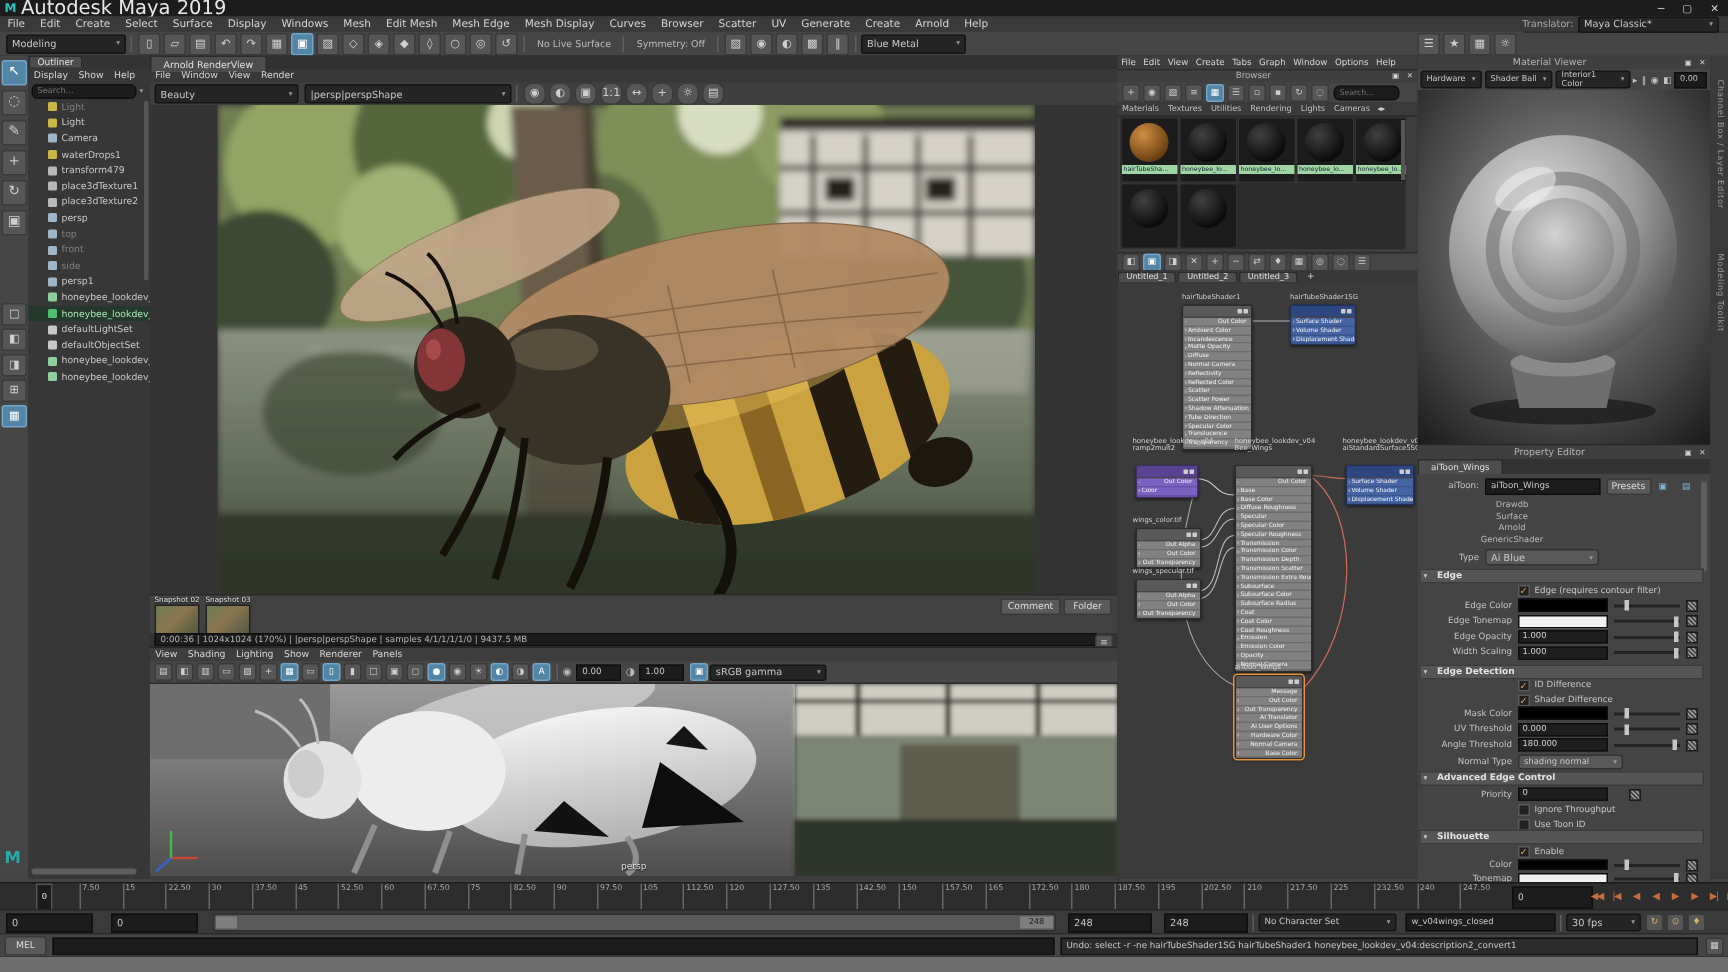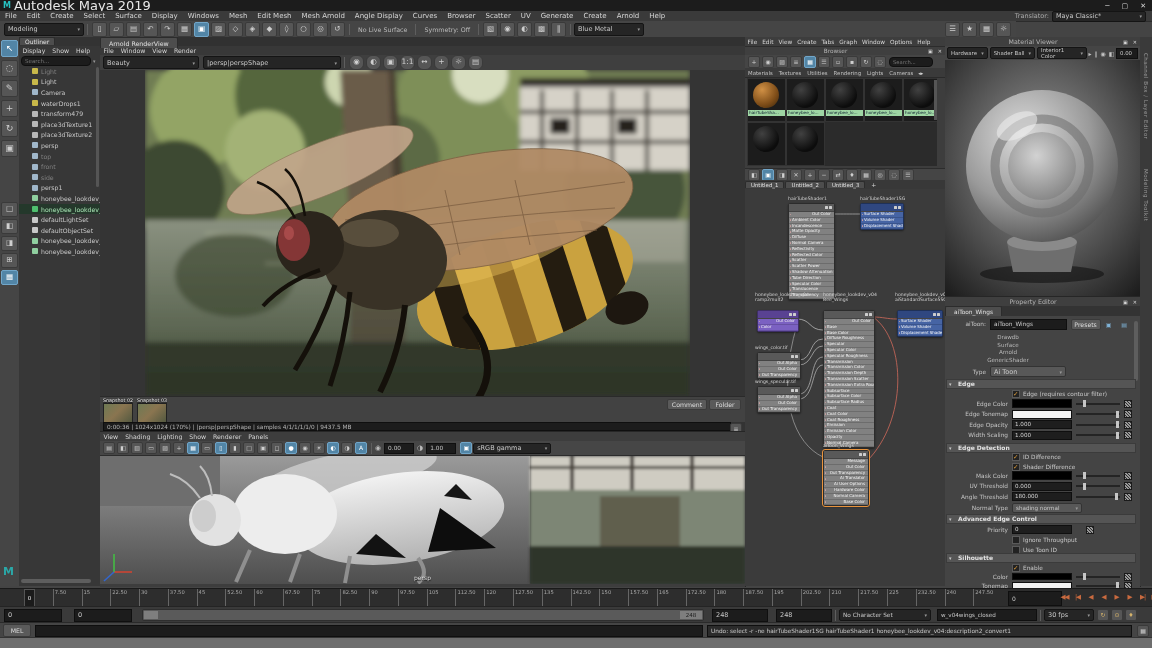--- a/index.html
+++ b/index.html
@@ -89,22 +89,22 @@
 
     <span class="mi">File</span>
         <span class="mi">Edit</span>
         <span class="mi">Create</span>
         <span class="mi">Select</span>
         <span class="mi">Surface</span>
         <span class="mi">Display</span>
         <span class="mi">Windows</span>
         <span class="mi">Mesh</span>
         <span class="mi">Edit Mesh</span>
-        <span class="mi">Mesh Arnold</span>
-        <span class="mi">Angle Display</span>
+        <span class="mi">Mesh Edge</span>
+        <span class="mi">Mesh Display</span>
         <span class="mi">Curves</span>
         <span class="mi">Browser</span>
         <span class="mi">Scatter</span>
         <span class="mi">UV</span>
         <span class="mi">Generate</span>
         <span class="mi">Create</span>
         <span class="mi">Arnold</span>
         <span class="mi">Help</span>
       </span>
     <span style="flex:1"></span>
@@ -861,21 +861,21 @@
   <div class="abs" style="left:948px;top:334px;width:120px;text-align:center">
 
   <div style="font-size:5.6px;color:#b8b8b8;line-height:7.5px">Drawdb</div>
       <div style="font-size:5.6px;color:#b8b8b8;line-height:7.5px">Surface</div>
       <div style="font-size:5.6px;color:#b8b8b8;line-height:7.5px">Arnold</div>
       <div style="font-size:5.6px;color:#b8b8b8;line-height:7.5px">GenericShader</div>
     </div>
   <div class="abs bar" style="left:948px;top:366px;width:184px;height:11px">
     <span class="prl" style="flex-basis:38px">Type</span>
     <div class="dd" style="width:68px;height:9px;background:#585858;border-color:#333">
-        <span>Ai Toon</span>
+        <span>Ai Blue</span>
         <span class="ar">▾</span>
       </div>
   </div>
 
   <div class="sect" style="top:379px">
       <span>Edge</span>
     </div>
   <div class="chk" style="left:1012px;top:390px">
       <span class="cb checked"></span>
       <span>Edge (requires contour filter)</span>

